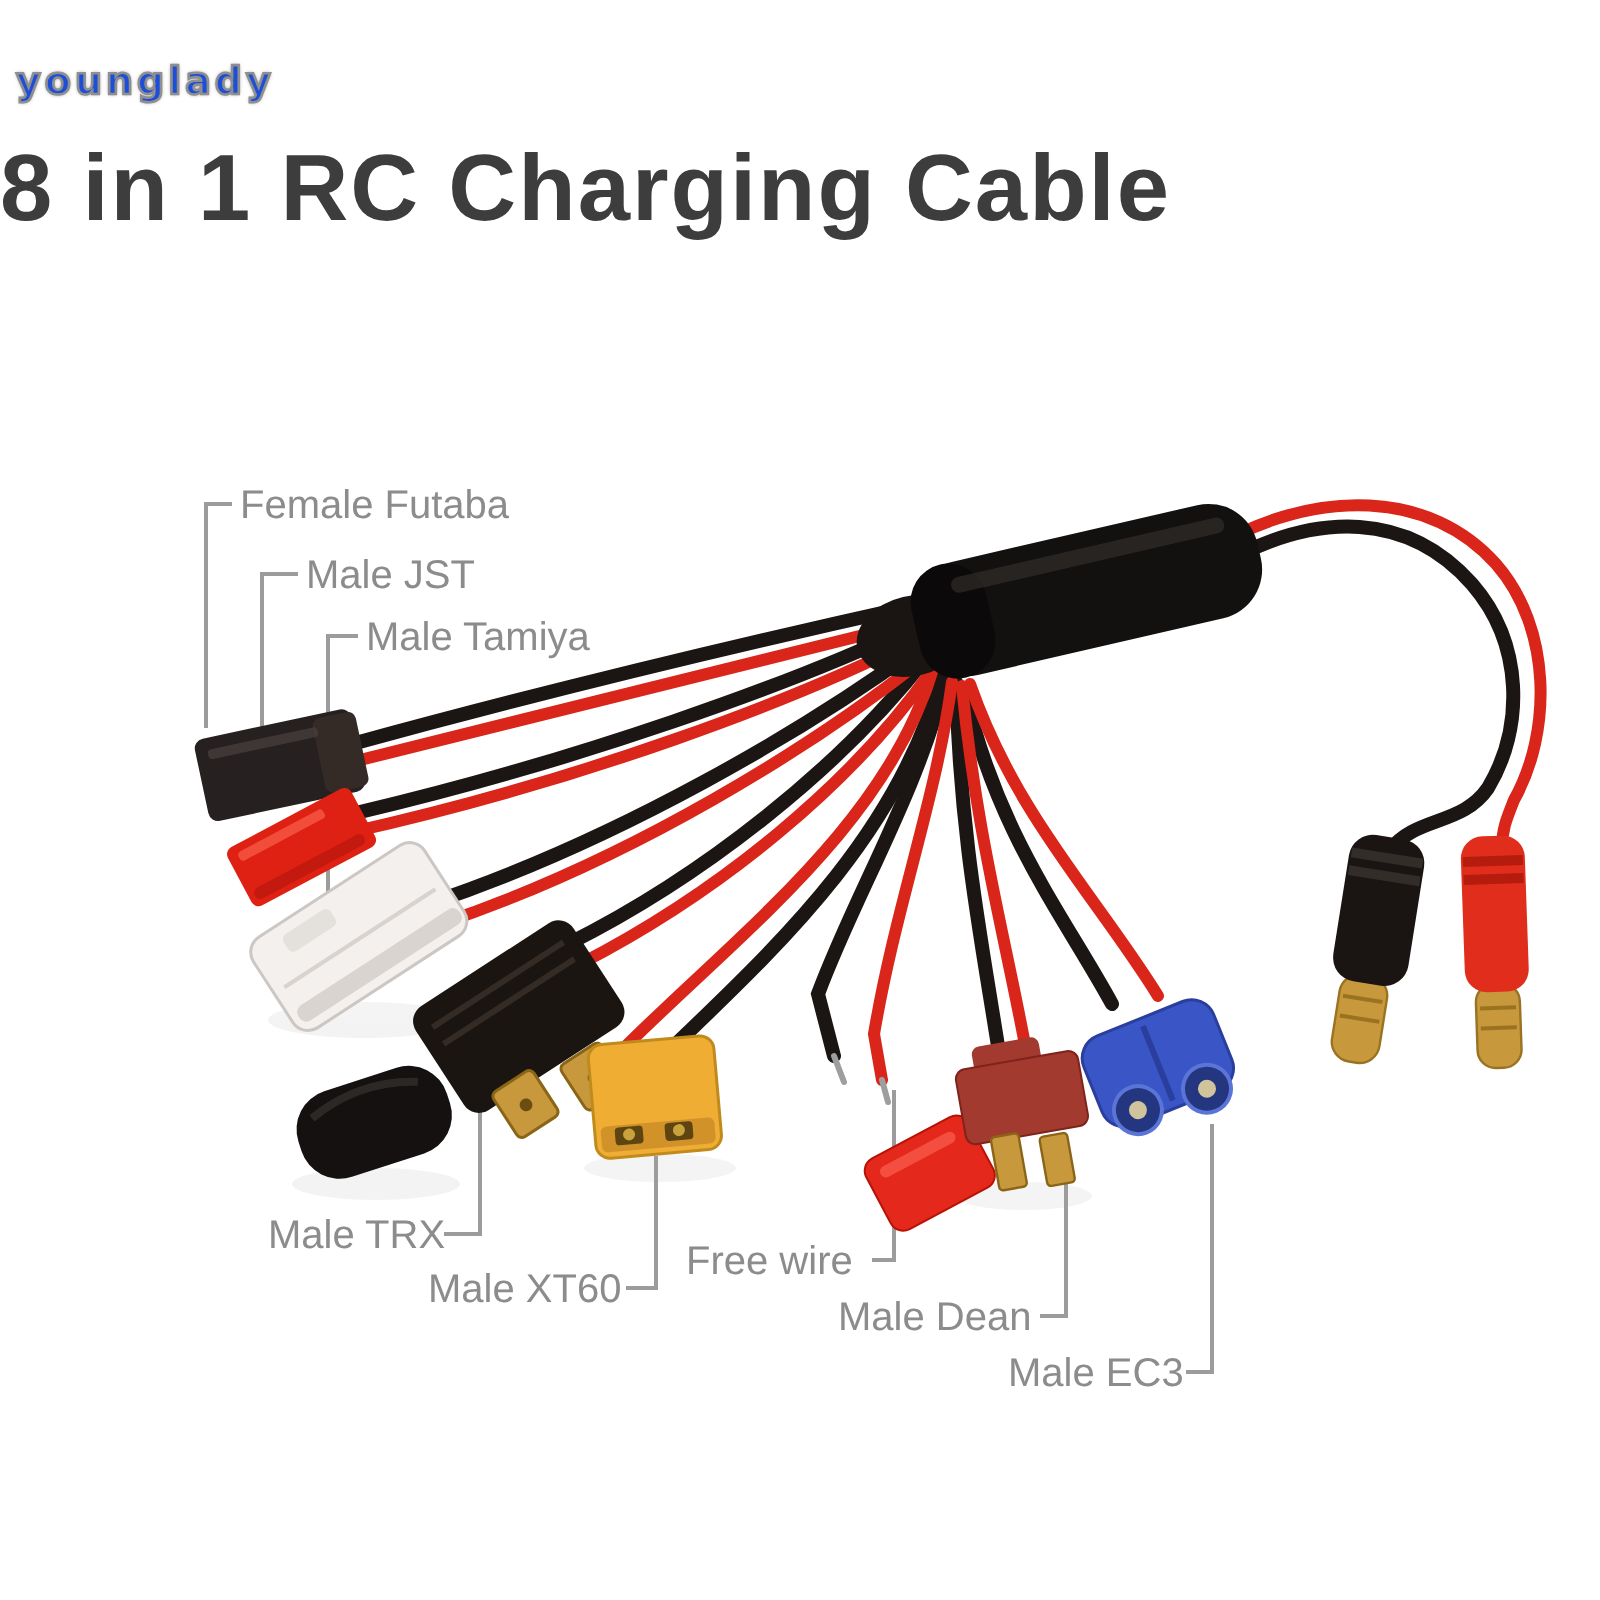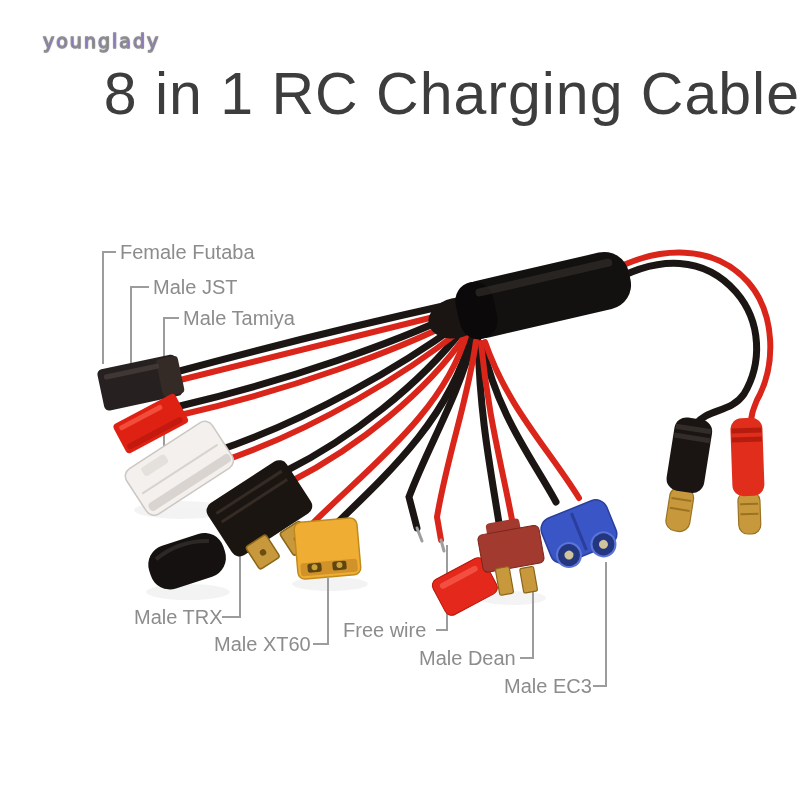--- a/index.html
+++ b/index.html
@@ -4,30 +4,29 @@
 <style>
   html,body{margin:0;padding:0;}
   body{
     width:800px;height:800px;background:#ffffff;position:relative;overflow:hidden;
     font-family:"Liberation Sans", sans-serif;
   }
   .stage{position:absolute;inset:0;}
   .watermark{
     position:absolute;left:8px;top:30px;
     font-family:"DejaVu Sans", sans-serif;
-    font-size:19px;font-weight:400;letter-spacing:2px;
-    color:#8b5cf6;
+    font-size:19px;font-weight:700;letter-spacing:2px;
+    color:#1d4ed8;
     -webkit-text-stroke:1.3px #8f8f8f;
     text-shadow:0 0 2px #8f8f8f, 0 0 1px #8f8f8f;
-    margin-left:35px;
   }
   .title{
     position:absolute;top:68px;left:0;width:100%;
-    text-align:right;
-    font-size:59px;line-height:52px;font-weight:400;letter-spacing:1px;
+    text-align:left;
+    font-size:47px;line-height:52px;font-weight:700;letter-spacing:1px;
     color:#3d3d3d;
   }
   svg{position:absolute;left:0;top:0;}
   .lbl{
     font-family:"Liberation Sans", sans-serif;
     font-size:20px;
     fill:#8c8c8c;
   }
 </style>
 </head>

